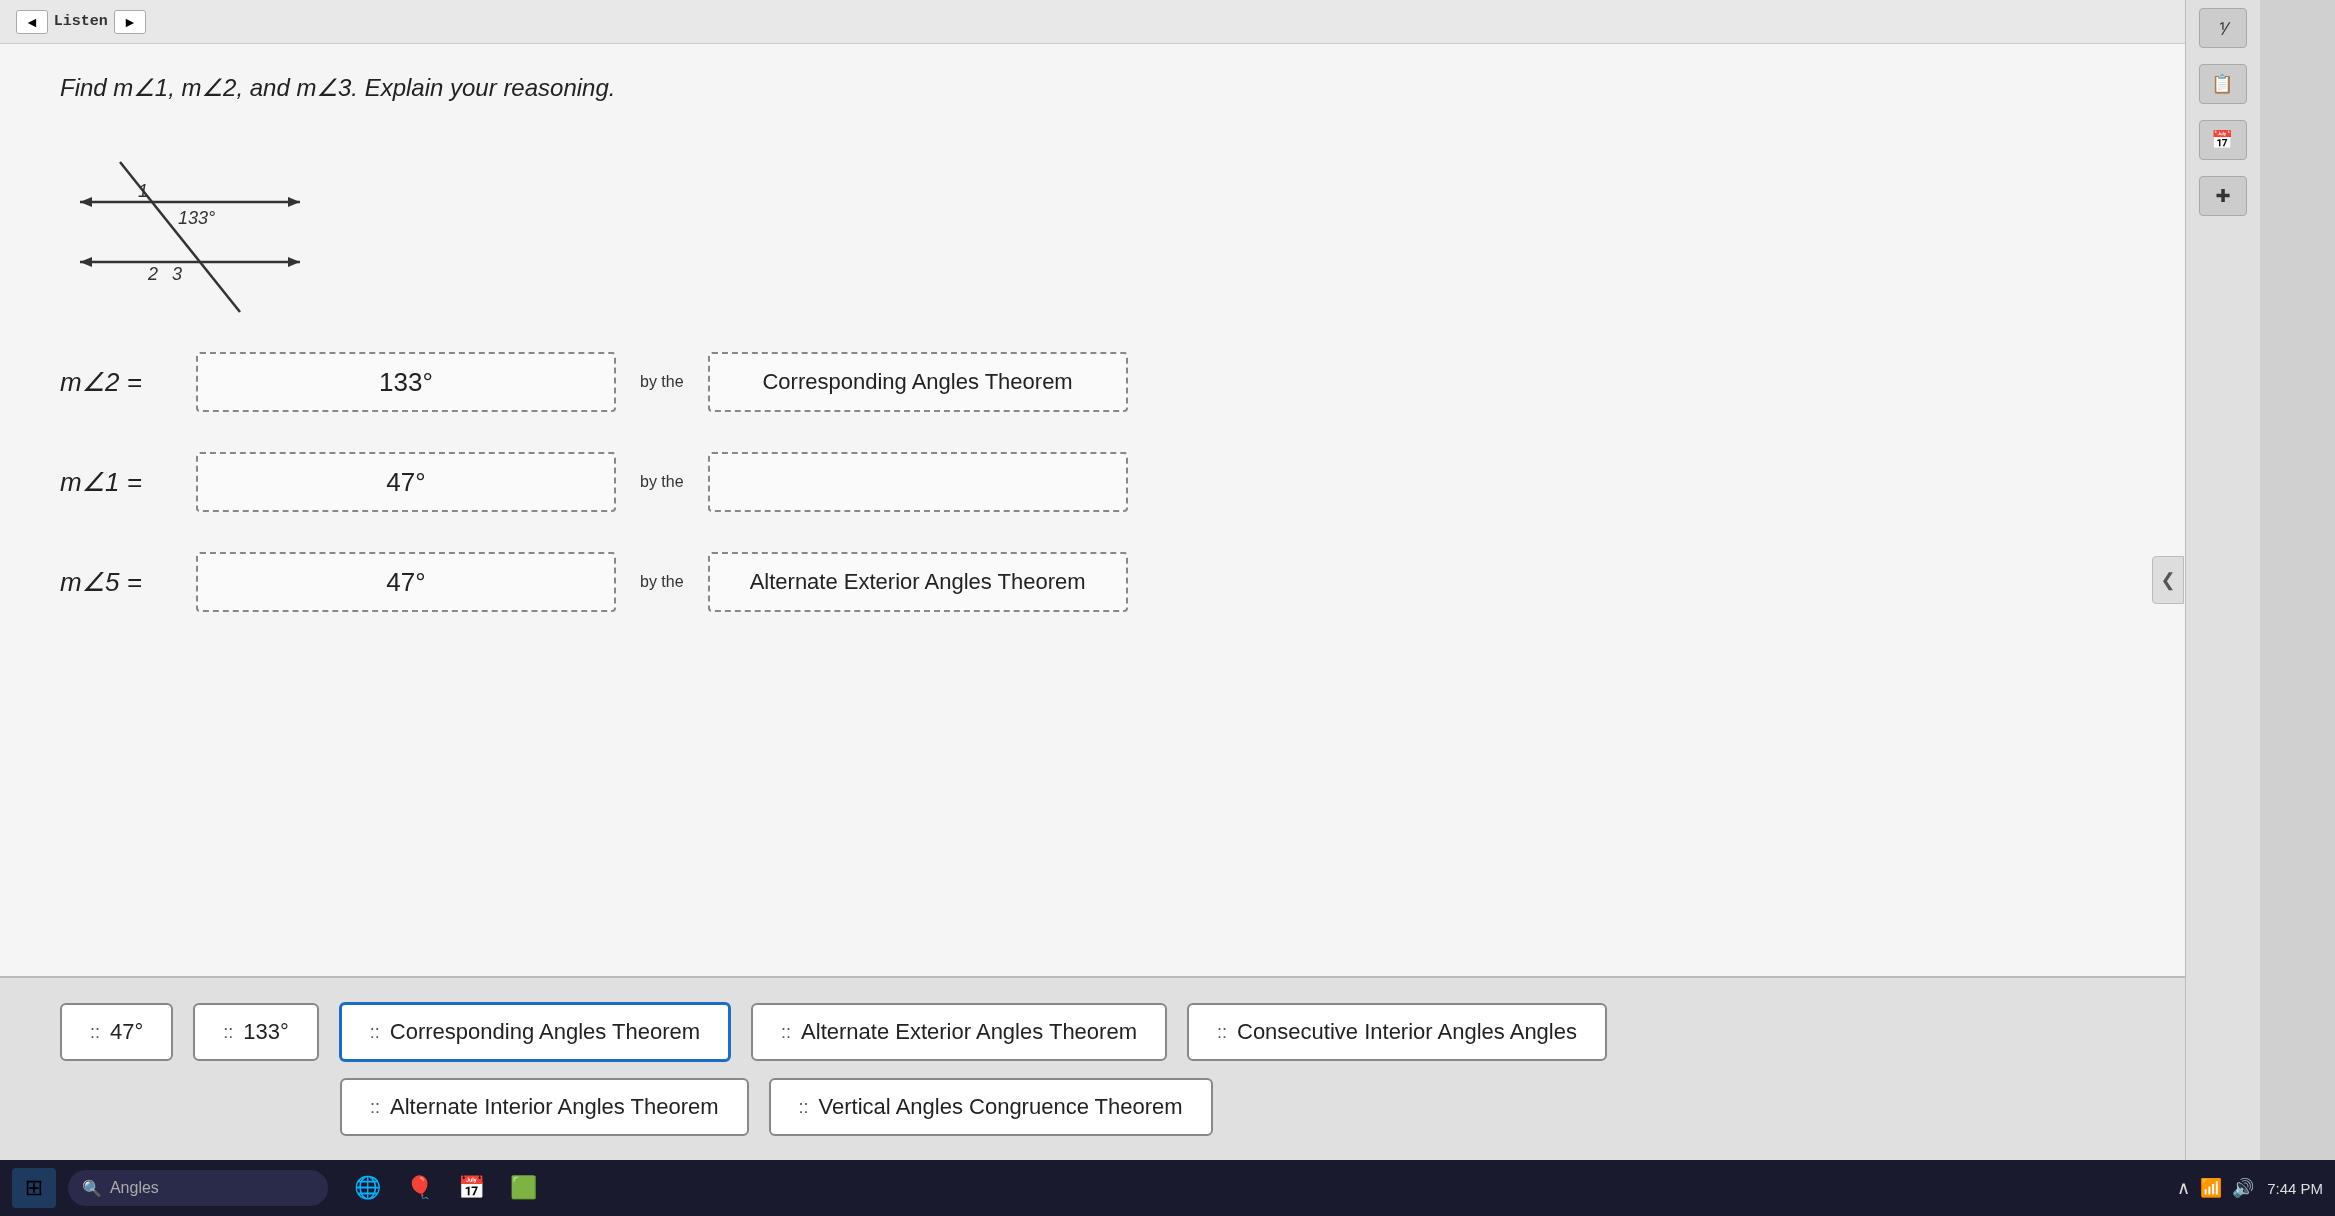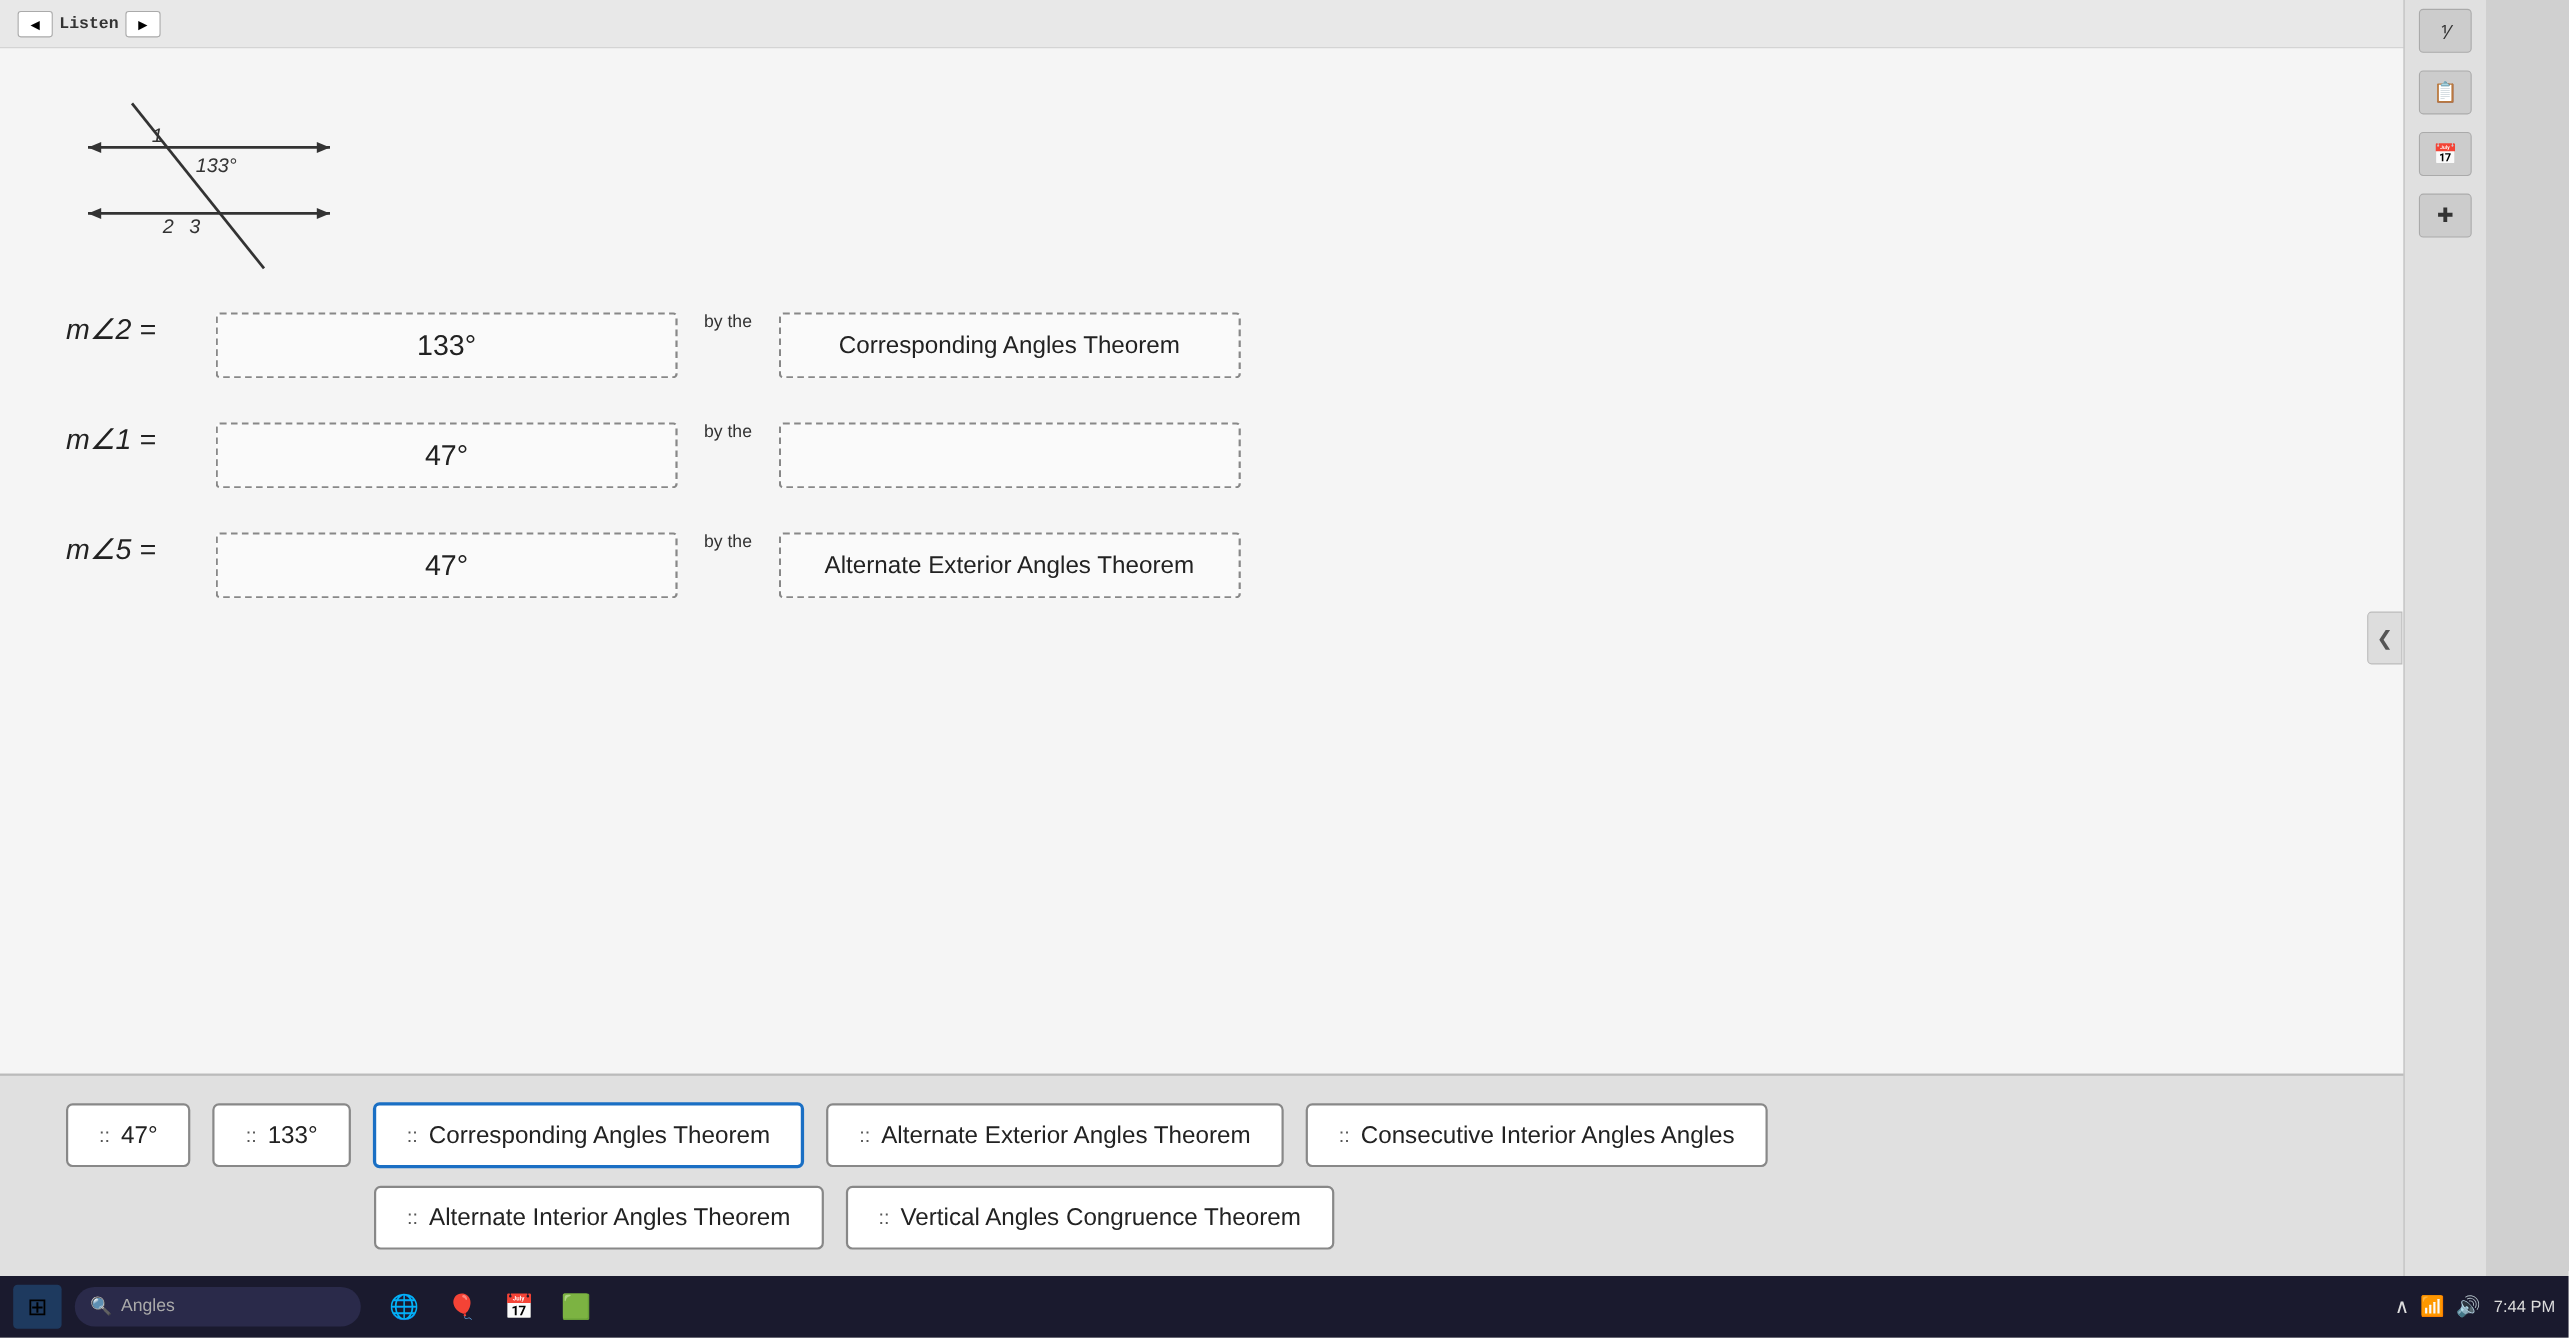--- a/index.html
+++ b/index.html
@@ -82,20 +82,21 @@
 
     .equations-section {
       margin-top: 20px;
       display: flex;
       flex-direction: column;
       gap: 40px;
     }
 
     .equation-row {
       display: flex;
+      align-items: center;
       gap: 16px;
     }
 
     .eq-label {
       font-size: 26px;
       color: #222;
       width: 120px;
       font-style: italic;
     }
 
@@ -321,20 +322,21 @@
   <div class="top-bar">
     <div class="listen-controls">
       <button class="btn-icon">◄</button>
       <span class="listen-label">Listen</span>
       <button class="btn-icon">►</button>
     </div>
   </div>
 
   <div class="content-area">
 
+    <div class="instructions">Find m∠1, m∠2, and m∠3. Explain your reasoning.</div>
 
     <div class="diagram-container">
       <svg class="diagram-svg" width="280" height="180">
 
         <line x1="20" y1="60" x2="240" y2="60" stroke="#333" stroke-width="2.5"></line>
 
         <polygon points="20,60 32,55 32,65" fill="#333"></polygon>
 
         <polygon points="240,60 228,55 228,65" fill="#333"></polygon>
 

